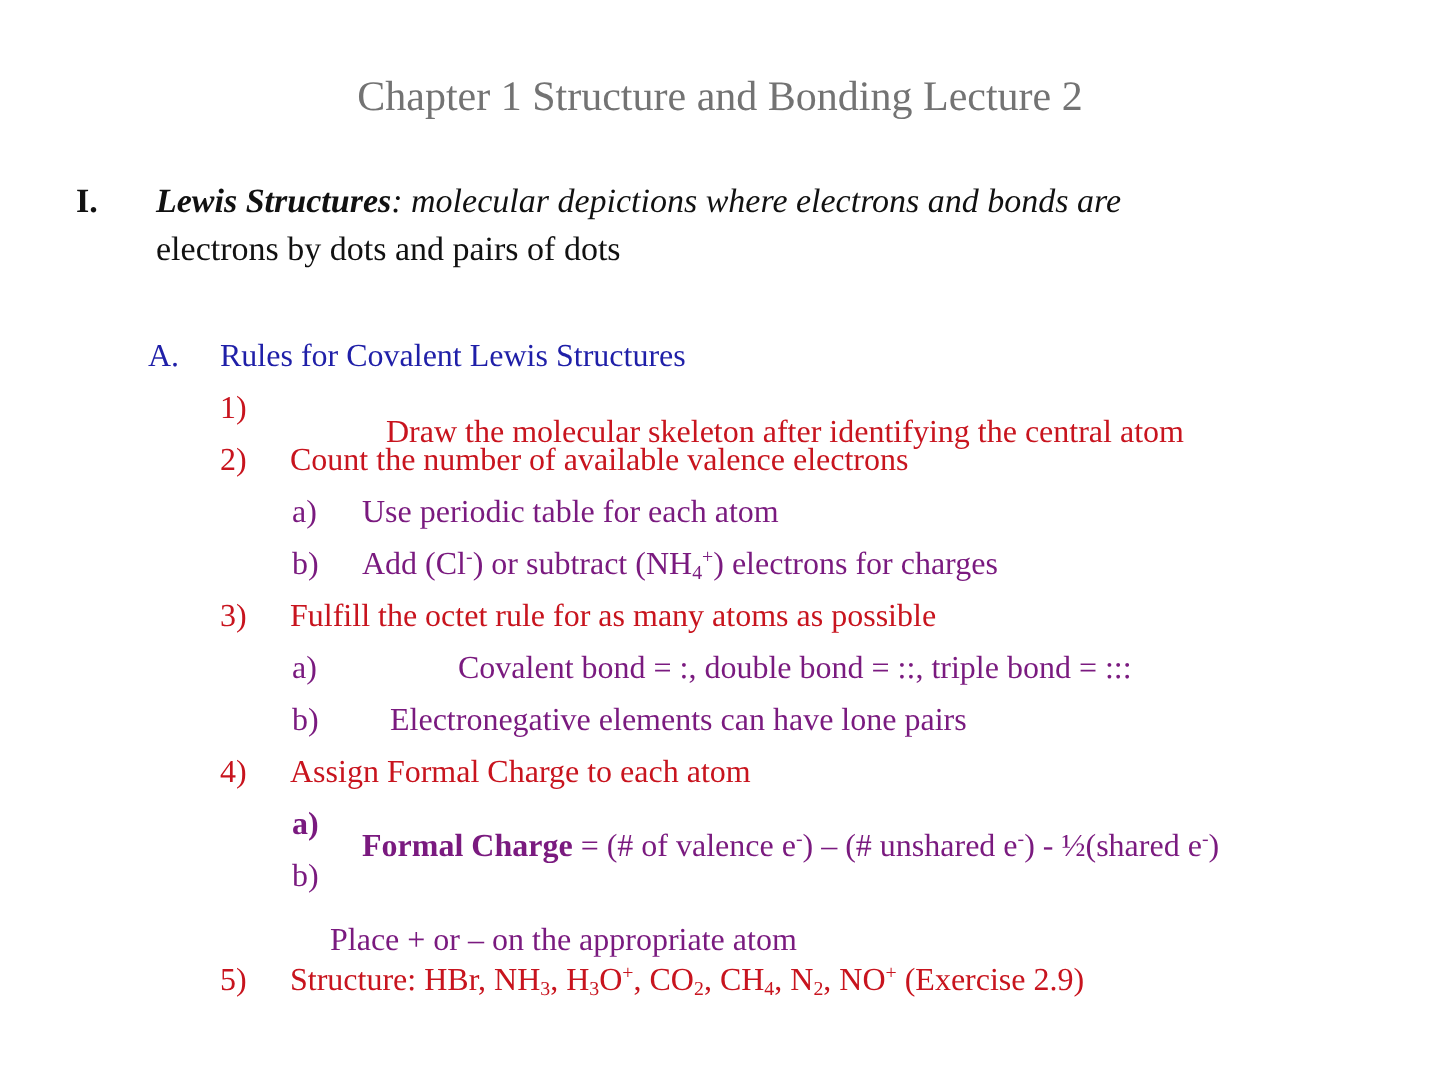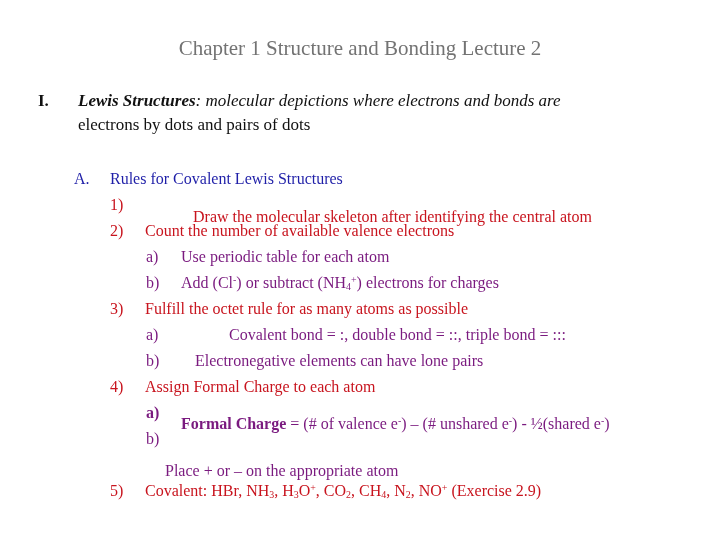--- a/index.html
+++ b/index.html
@@ -73,15 +73,15 @@
     <div class="line purple" style="top: 403px; left: 0px;">
       <span class="marker" style="left: 146px; font-weight: bold;">a)</span>
       <span class="txt" style="left: 181px; top: 0px; margin-top: 11px;"><b>Formal Charge</b><span> = (# of valence e</span><sup>-</sup><span>) – (# unshared e</span><sup>-</sup><span>) - ½(shared e</span><sup>-</sup><span>)</span></span>
     </div>
     <div class="line purple" style="top: 429px; left: 0px;">
       <span class="marker" style="left: 146px;">b)</span>
       <span class="txt" style="left: 165px; top: 0px; margin-top: 32px;"><span>Place + or – on the appropriate atom</span></span>
     </div>
     <div class="line red" style="top: 481px; left: 0px;">
       <span class="marker" style="left: 110px;">5)</span>
-      <span class="txt" style="left: 145px; top: 0px;"><span>Covalent: HBr, NH</span><sub>3</sub><span>, H</span><sub>3</sub><span>O</span><sup>+</sup><span>, CO</span><sub>2</sub><span>, CH</span><sub>4</sub><span>, N</span><sub>2</sub><span>, NO</span><sup>+</sup><span> (Exercise 2.9)</span></span>
+      <span class="txt" style="left: 145px; top: 0px;"><span>Structure: HBr, NH</span><sub>3</sub><span>, H</span><sub>3</sub><span>O</span><sup>+</sup><span>, CO</span><sub>2</sub><span>, CH</span><sub>4</sub><span>, N</span><sub>2</sub><span>, NO</span><sup>+</sup><span> (Exercise 2.9)</span></span>
     </div>
   </div>
 
 </body></html>

